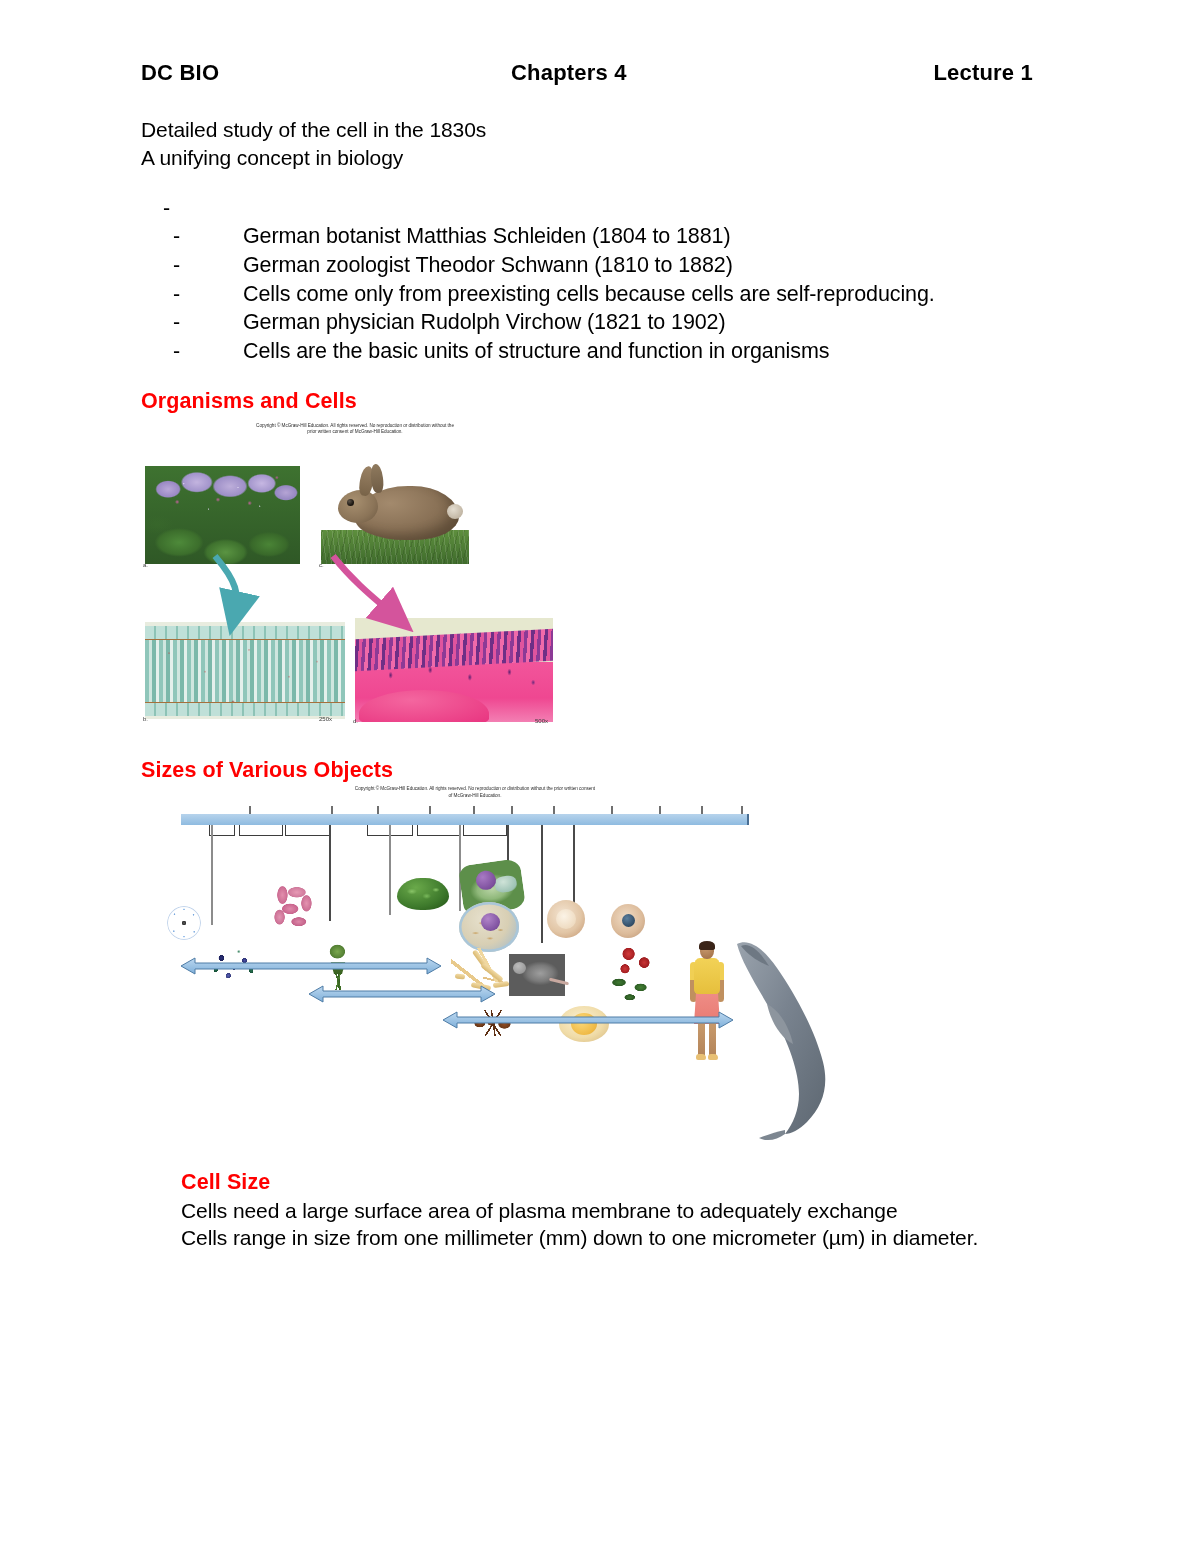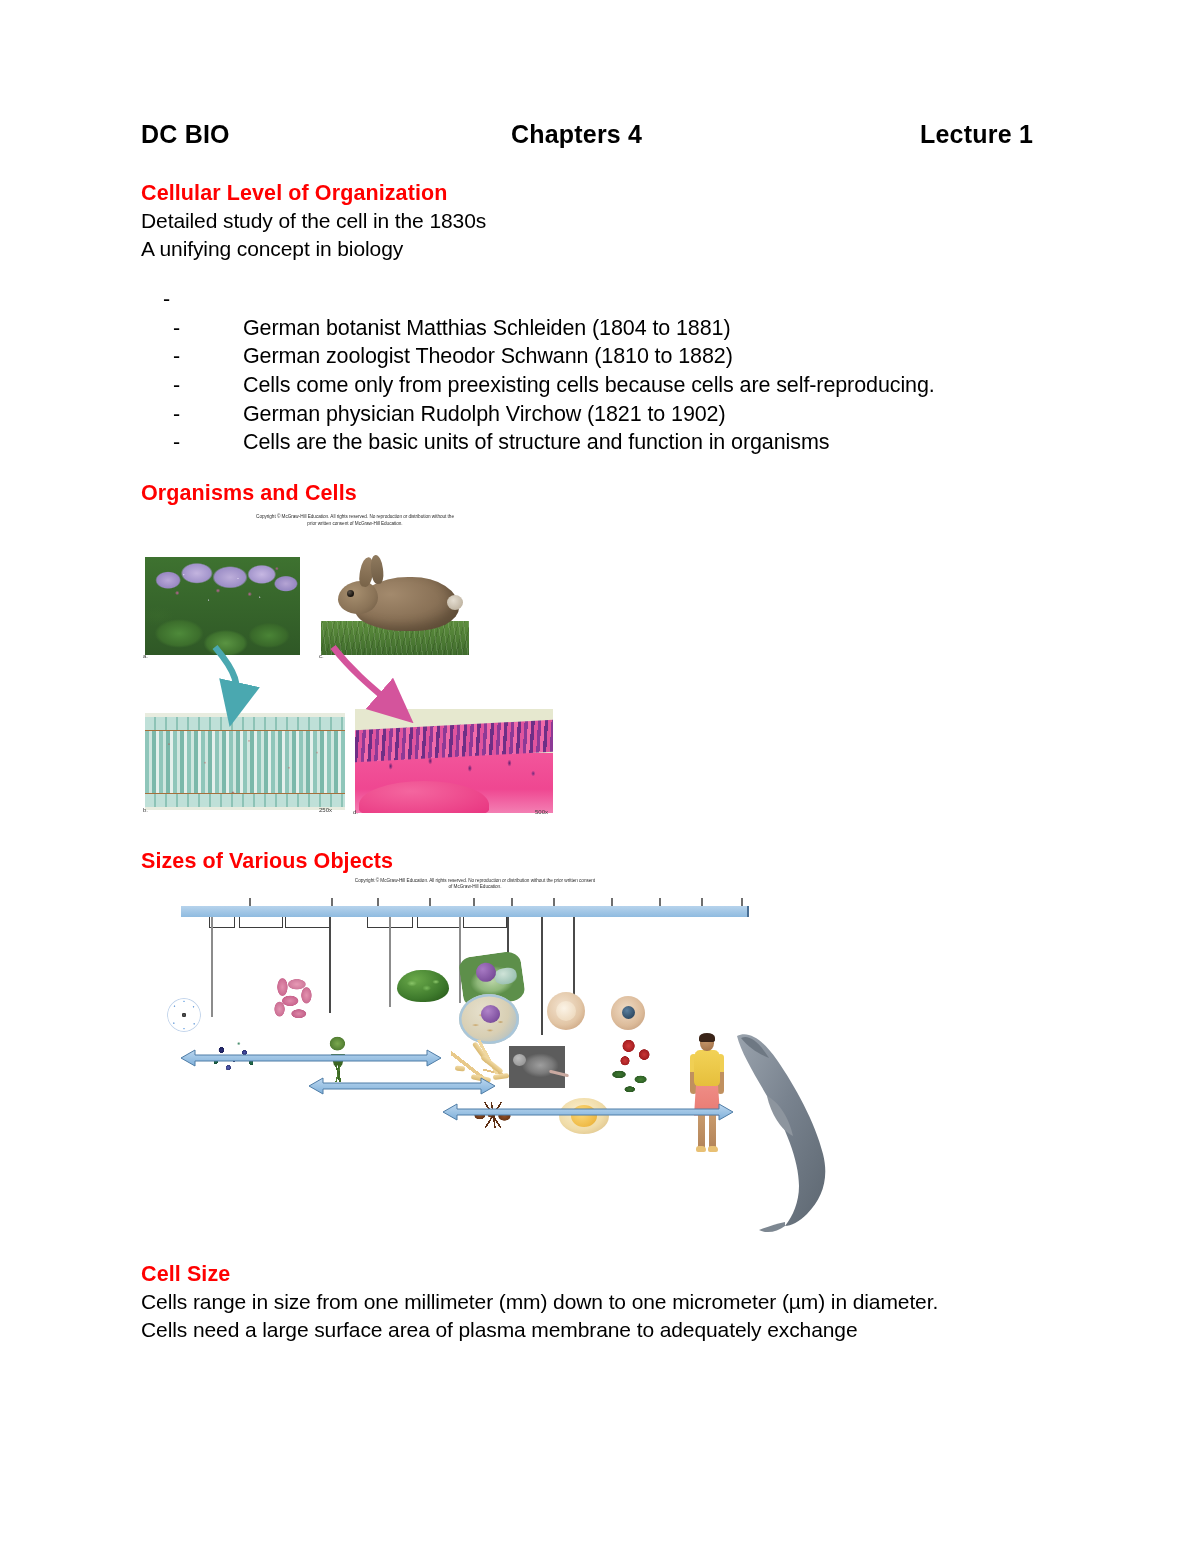--- a/index.html
+++ b/index.html
@@ -23,23 +23,23 @@
     left: 141px;
     top: 0;
     width: 920px;
   }
 
   
   .doc-header {
     display: flex;
     align-items: baseline;
     font-weight: bold;
-    font-size: 25px;
+    font-size: 22px;
     letter-spacing: 0.2px;
-    padding-top: 120px;
+    padding-top: 60px;
   }
   .doc-header .h-course { width: 370px; }
   .doc-header .h-chapter { width: 300px; }
   .doc-header .h-lecture { flex: 1; text-align: right; padding-right: 28px; }
 
   
   .sec-heading {
     color: #ff0000;
     font-weight: bold;
     font-size: 21.5px;
@@ -514,37 +514,36 @@
     position: absolute; top: 112px; width: 10px; height: 6px;
     border-radius: 3px 4px 2px 2px;
     background: #e8c074;
   }
   .hm-shoe-l { left: 9px; }
   .hm-shoe-r { left: 21px; }
 
   .sp-whale { left: 560px; top: 150px; width: 150px; height: 210px; }
 
   
-  .bottom-block { padding-top: 14px; }
+  .bottom-block { padding-top: 14px; margin-left: 40px; }
 </style>
 </head>
 <body>
 
 <div class="page">
   <div class="content">
 
     <div class="doc-header">
       <span class="h-course">DC BIO</span>
       <span class="h-chapter">Chapters 4</span>
       <span class="h-lecture">Lecture 1</span>
     </div>
 
     <div class="block-gap-lg"></div>
 
-    <div class="sec-heading">Cellular Level of Organization</div>
     <div class="body-line">Detailed study of the cell in the 1830s</div>
     <div class="body-line">A unifying concept in biology</div>
 
     <div class="block-gap-md"></div>
 
     <ul class="theory-list">
       <li class="tight">
         <span class="dash">-</span>
       </li>
       <li class="wide">
@@ -729,18 +728,18 @@
         <g stroke="#4e7ca6" stroke-width="1" fill="url(#arrGrad)">
           <path d="M22,14 L36,6 L36,11 L268,11 L268,6 L282,14 L268,22 L268,17 L36,17 L36,22 Z"></path>
           <path d="M150,42 L164,34 L164,39 L322,39 L322,34 L336,42 L322,50 L322,45 L164,45 L164,50 Z"></path>
           <path d="M284,68 L298,60 L298,65 L560,65 L560,60 L574,68 L560,76 L560,71 L298,71 L298,76 Z"></path>
         </g>
       </svg>
     </div>
 
     <div class="bottom-block">
       <div class="sec-heading">Cell Size</div>
+      <div class="body-line">Cells need a large surface area of plasma membrane to adequately exchange</div>
       <div class="body-line">Cells range in size from one millimeter (mm) down to one micrometer (µm) in diameter.</div>
-      <div class="body-line">Cells need a large surface area of plasma membrane to adequately exchange</div>
     </div>
 
   </div>
 </div>
 
 </body></html>

